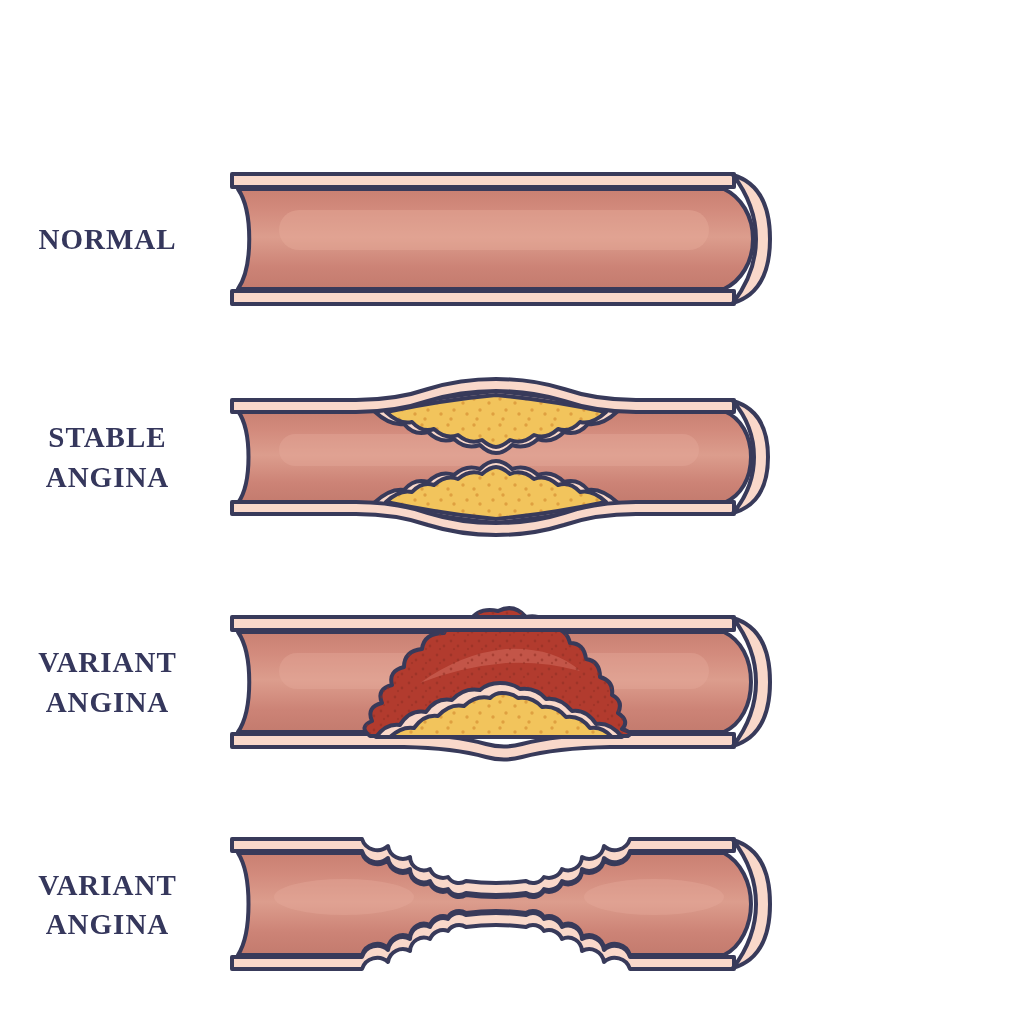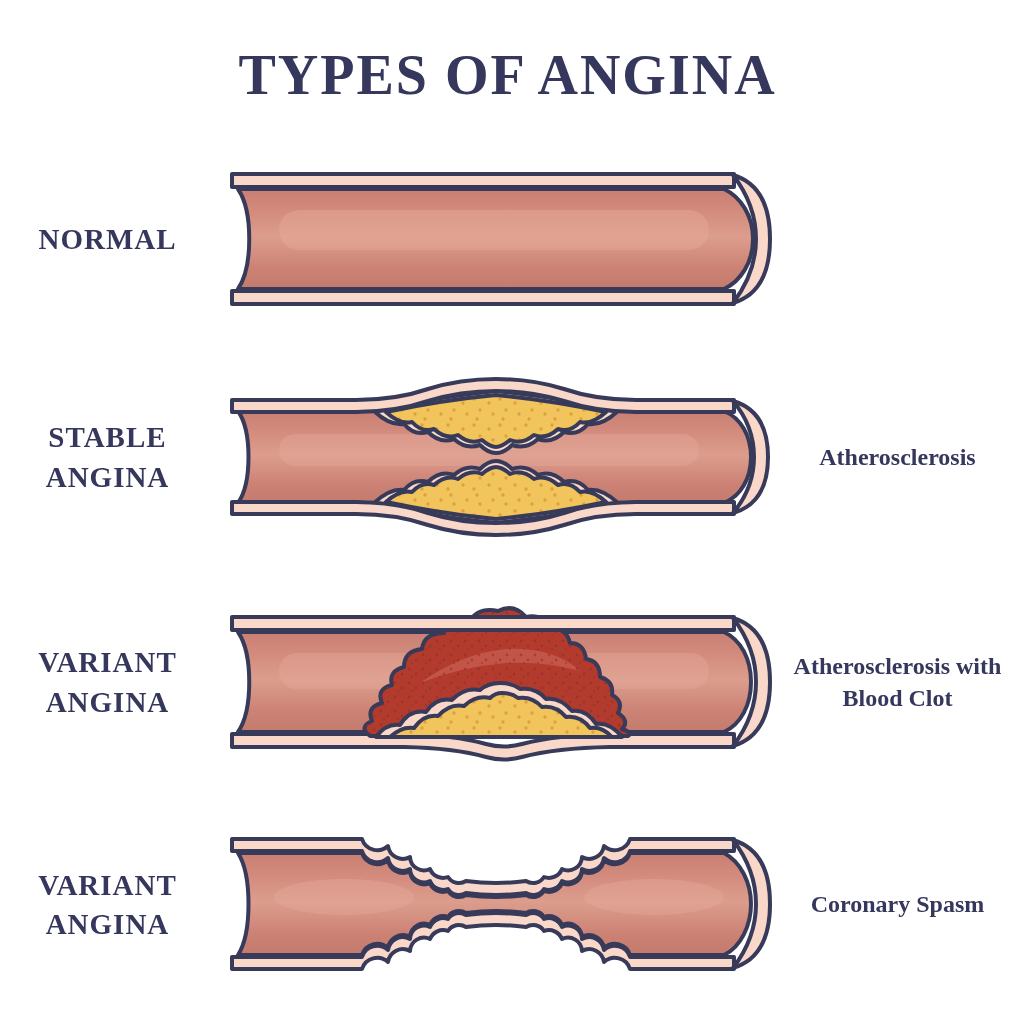--- a/index.html
+++ b/index.html
@@ -60,21 +60,20 @@
         <circle cx="19" cy="23" r="1.7" fill="#dfa040"></circle>
       </pattern>
       <pattern id="cdots" width="14" height="14" patternUnits="userSpaceOnUse">
         <circle cx="3" cy="4" r="1.4" fill="#8e2d22" opacity="0.55"></circle>
         <circle cx="10" cy="9" r="1.4" fill="#8e2d22" opacity="0.55"></circle>
         <circle cx="6" cy="12" r="1.2" fill="#8e2d22" opacity="0.45"></circle>
       </pattern>
     </defs>
   </svg>
 
-  <div class="title">TYPES OF ANGINA</div>
 
   <div class="left-label" style="grid-row:2">NORMAL</div>
   <div class="art-cell" style="grid-row:2">
     <svg width="548" height="176" viewBox="0 0 548 176">
       <g stroke="#383a5a" stroke-width="4" stroke-linejoin="round" stroke-linecap="round">
         <path fill="url(#lum)" d="M14,37 C29,59 29,115 14,137 L500,137 C517,129 529,110 529,87 C529,64 517,45 500,37 Z"></path>
         <rect x="55" y="58" width="430" height="40" rx="20" fill="#e7ab9a" opacity="0.45" stroke="none"></rect>
         <path fill="#f9d8ca" d="M8,22 H510 V35 H8 Z"></path>
         <path fill="#f9d8ca" d="M8,139 H510 V152 H8 Z"></path>
         <path fill="#f9d8ca" d="M509,23 Q546,34 546,87 Q546,140 509,151 Q532,121 532,87 Q532,53 509,23 Z"></path>
@@ -97,41 +96,39 @@
                Q368,55 356,52 Q346,63 334,59 Q322,70 310,65 Q298,75 286,70 Q278,77 272,77
                Q266,77 258,70 Q246,75 234,65 Q222,70 210,59 Q198,63 188,52 Q176,55 162,42 Z"></path>
         </g>
         <use href="#st-half" transform="translate(0,174) scale(1,-1)"></use>
         <path fill="#f9d8ca" d="M8,30 L132,30 Q172,30 204,19 Q236,9 272,9 Q308,9 340,19 Q372,30 412,30 L510,30 L510,42 L412,42 Q372,42 340,31 Q308,21 272,21 Q236,21 204,31 Q172,42 132,42 L8,42 Z"></path>
         <path fill="#f9d8ca" d="M8,144 L132,144 Q172,144 204,155 Q236,165 272,165 Q308,165 340,155 Q372,144 412,144 L510,144 L510,132 L412,132 Q372,132 340,143 Q308,153 272,153 Q236,153 204,143 Q172,132 132,132 L8,132 Z"></path>
         <path fill="#f9d8ca" d="M509,31 Q544,41 544,87 Q544,133 509,143 Q530,118 530,87 Q530,56 509,31 Z"></path>
       </g>
     </svg>
   </div>
-  <div class="right-label" style="grid-row:3">Atherosclerosis</div>
 
   <div class="left-label" style="grid-row:4">VARIANT
 ANGINA</div>
   <div class="art-cell" style="grid-row:4">
     <svg width="548" height="176" viewBox="0 0 548 176">
       <g stroke="#383a5a" stroke-width="4" stroke-linejoin="round" stroke-linecap="round">
         <path fill="url(#lum)" d="M14,37 C29,59 29,115 14,137 L500,137 C517,129 527,110 527,87 C527,64 517,45 500,37 Z"></path>
         <rect x="55" y="58" width="430" height="36" rx="18" fill="#e7ab9a" opacity="0.4" stroke="none"></rect>
         <path fill="#f9d8ca" d="M8,139 L180,139 Q230,140 262,149 Q280,154 298,149 Q332,140 386,139 L510,139 L510,152 L386,152 Q332,153 298,162 Q280,167 262,162 Q230,153 180,152 L8,152 Z"></path>
         <path id="clot" fill="#b23b2e" d="M146,141 Q134,132 148,126 Q142,112 158,108 Q152,94 168,90 Q164,76 180,72 Q180,56 198,54 Q200,38 220,38 Q226,24 246,26 Q254,12 274,16 Q290,8 302,22 Q318,18 326,34 Q342,32 346,48 Q360,48 362,64 Q376,66 376,82 Q390,86 388,100 Q400,106 394,118 Q406,126 398,134 Q410,138 404,141 Z"></path>
         <path fill="#c65a4c" stroke="none" opacity="0.85" d="M196,88 Q238,58 282,54 Q330,52 356,76 Q320,66 282,68 Q236,72 196,88 Z"></path>
         <path fill="url(#cdots)" stroke="none" d="M146,141 Q134,132 148,126 Q142,112 158,108 Q152,94 168,90 Q164,76 180,72 Q180,56 198,54 Q200,38 220,38 Q226,24 246,26 Q254,12 274,16 Q290,8 302,22 Q318,18 326,34 Q342,32 346,48 Q360,48 362,64 Q376,66 376,82 Q390,86 388,100 Q400,106 394,118 Q406,126 398,134 Q410,138 404,141 Z"></path>
         <path fill="#f9d8ca" d="M152,142 Q162,128 176,130 Q186,114 202,117 Q212,102 228,105 Q240,92 256,95 Q264,88 276,88 Q288,88 296,94 Q312,92 322,104 Q336,102 348,116 Q362,114 372,129 Q386,127 398,142 Z"></path>
         <path fill="url(#plq)" d="M166,142 Q178,131 190,133 Q200,119 214,121 Q226,108 240,111 Q252,100 266,103 Q271,98 278,98 Q288,98 294,103 Q308,101 318,112 Q332,110 342,122 Q356,120 366,133 Q378,131 388,142 Z"></path>
         <path fill="#f9d8ca" d="M8,22 H510 V35 H8 Z"></path>
         <path fill="#f9d8ca" d="M509,23 Q546,34 546,87 Q546,140 509,151 Q532,121 532,87 Q532,53 509,23 Z"></path>
       </g>
     </svg>
   </div>
-  <div class="right-label" style="grid-row:4">Atherosclerosis with Blood Clot</div>
 
   <div class="left-label" style="grid-row:5">VARIANT
 ANGINA</div>
   <div class="art-cell" style="grid-row:5">
     <svg width="548" height="176" viewBox="0 0 548 176">
       <g stroke="#383a5a" stroke-width="4" stroke-linejoin="round" stroke-linecap="round">
         <path fill="url(#lum)" d="M14,36 C28,58 28,116 14,138
              L138,138
              a16,16 0 0 1 26,-7 a15,15 0 0 1 22,-11 a14,14 0 0 1 20,-12 a14,14 0 0 1 18,-8 a13,13 0 0 1 18,-4
              q30,-4 60,0
@@ -151,15 +148,14 @@
              L510,22 L510,34 L406,34
              a16,16 0 0 1 -26,7 a15,15 0 0 1 -22,11 a14,14 0 0 1 -20,12 a14,14 0 0 1 -18,8 a13,13 0 0 1 -18,4
              q-30,4 -60,0
              a13,13 0 0 1 -18,-4 a14,14 0 0 1 -18,-8 a14,14 0 0 1 -20,-12 a15,15 0 0 1 -22,-11 a16,16 0 0 1 -26,-7
              L8,34 Z"></path>
         <use href="#vband" transform="translate(0,174) scale(1,-1)"></use>
         <path fill="#f9d8ca" d="M509,23 Q546,34 546,87 Q546,140 509,151 Q532,121 532,87 Q532,53 509,23 Z"></path>
       </g>
     </svg>
   </div>
-  <div class="right-label" style="grid-row:5">Coronary Spasm</div>
 
 </div>
 
 </body></html>

